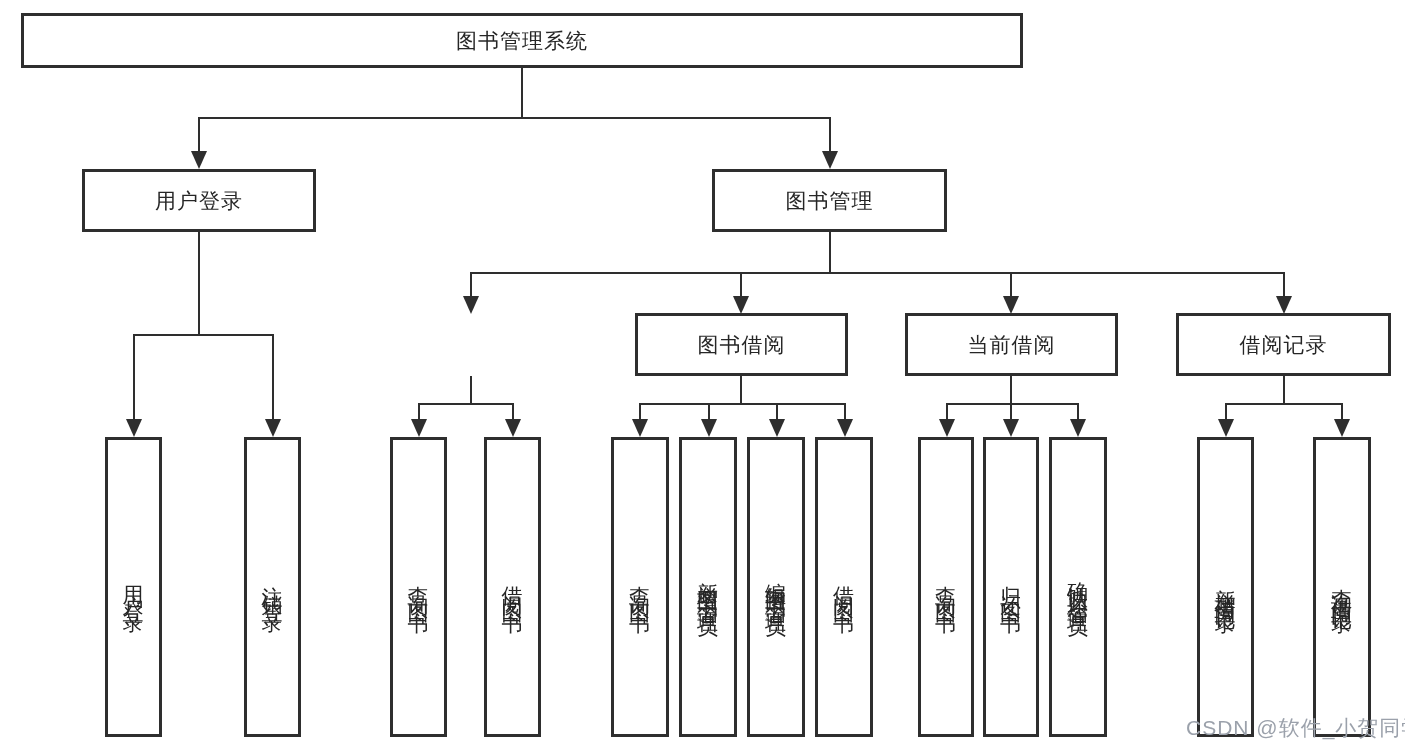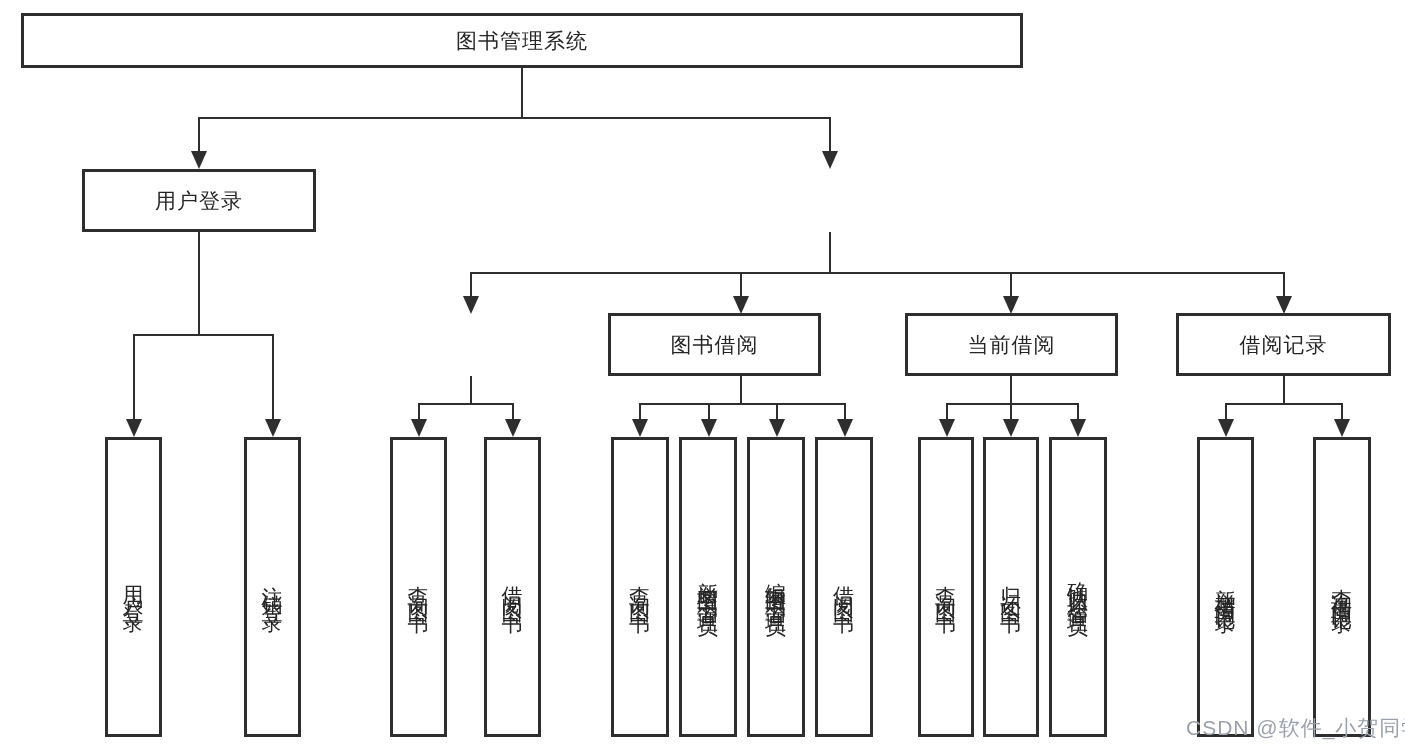--- a/index.html
+++ b/index.html
@@ -45,40 +45,43 @@
   <div class="vline" style="left:521px;top:68px;height:50px;"></div>
   <div class="hline" style="left:198px;top:117px;width:633px;"></div>
   <div class="vline" style="left:198px;top:117px;height:36px;"></div>
   <div class="arrow" style="left:191px;top:151px;"></div>
   <div class="vline" style="left:829px;top:117px;height:36px;"></div>
   <div class="arrow" style="left:822px;top:151px;"></div>
 
   <div class="box" style="left:82px;top:169px;width:234px;height:63px;">
     <span>用户登录</span>
   </div>
+  <div class="box" style="left:712px;top:169px;width:235px;height:63px;">
+    <span>图书管理</span>
+  </div>
 
   <div class="vline" style="left:198px;top:232px;height:104px;"></div>
   <div class="hline" style="left:133px;top:334px;width:141px;"></div>
   <div class="vline" style="left:133px;top:334px;height:87px;"></div>
   <div class="arrow" style="left:126px;top:419px;"></div>
   <div class="vline" style="left:272px;top:334px;height:87px;"></div>
   <div class="arrow" style="left:265px;top:419px;"></div>
 
   <div class="vline" style="left:829px;top:232px;height:42px;"></div>
   <div class="hline" style="left:470px;top:272px;width:814px;"></div>
   <div class="vline" style="left:470px;top:272px;height:26px;"></div>
   <div class="arrow" style="left:463px;top:296px;"></div>
   <div class="vline" style="left:740px;top:272px;height:26px;"></div>
   <div class="arrow" style="left:733px;top:296px;"></div>
   <div class="vline" style="left:1010px;top:272px;height:26px;"></div>
   <div class="arrow" style="left:1003px;top:296px;"></div>
   <div class="vline" style="left:1283px;top:272px;height:26px;"></div>
   <div class="arrow" style="left:1276px;top:296px;"></div>
 
-  <div class="box" style="left:608px;top:313px;width:213px;height:63px;text-align:right;">
+  <div class="box" style="left:635px;top:313px;width:213px;height:63px;text-align:right;">
     <span>图书借阅</span>
   </div>
   <div class="box" style="left:905px;top:313px;width:213px;height:63px;">
     <span>当前借阅</span>
   </div>
   <div class="box" style="left:1176px;top:313px;width:215px;height:63px;">
     <span>借阅记录</span>
   </div>
 
   <div class="vline" style="left:470px;top:376px;height:29px;"></div>

